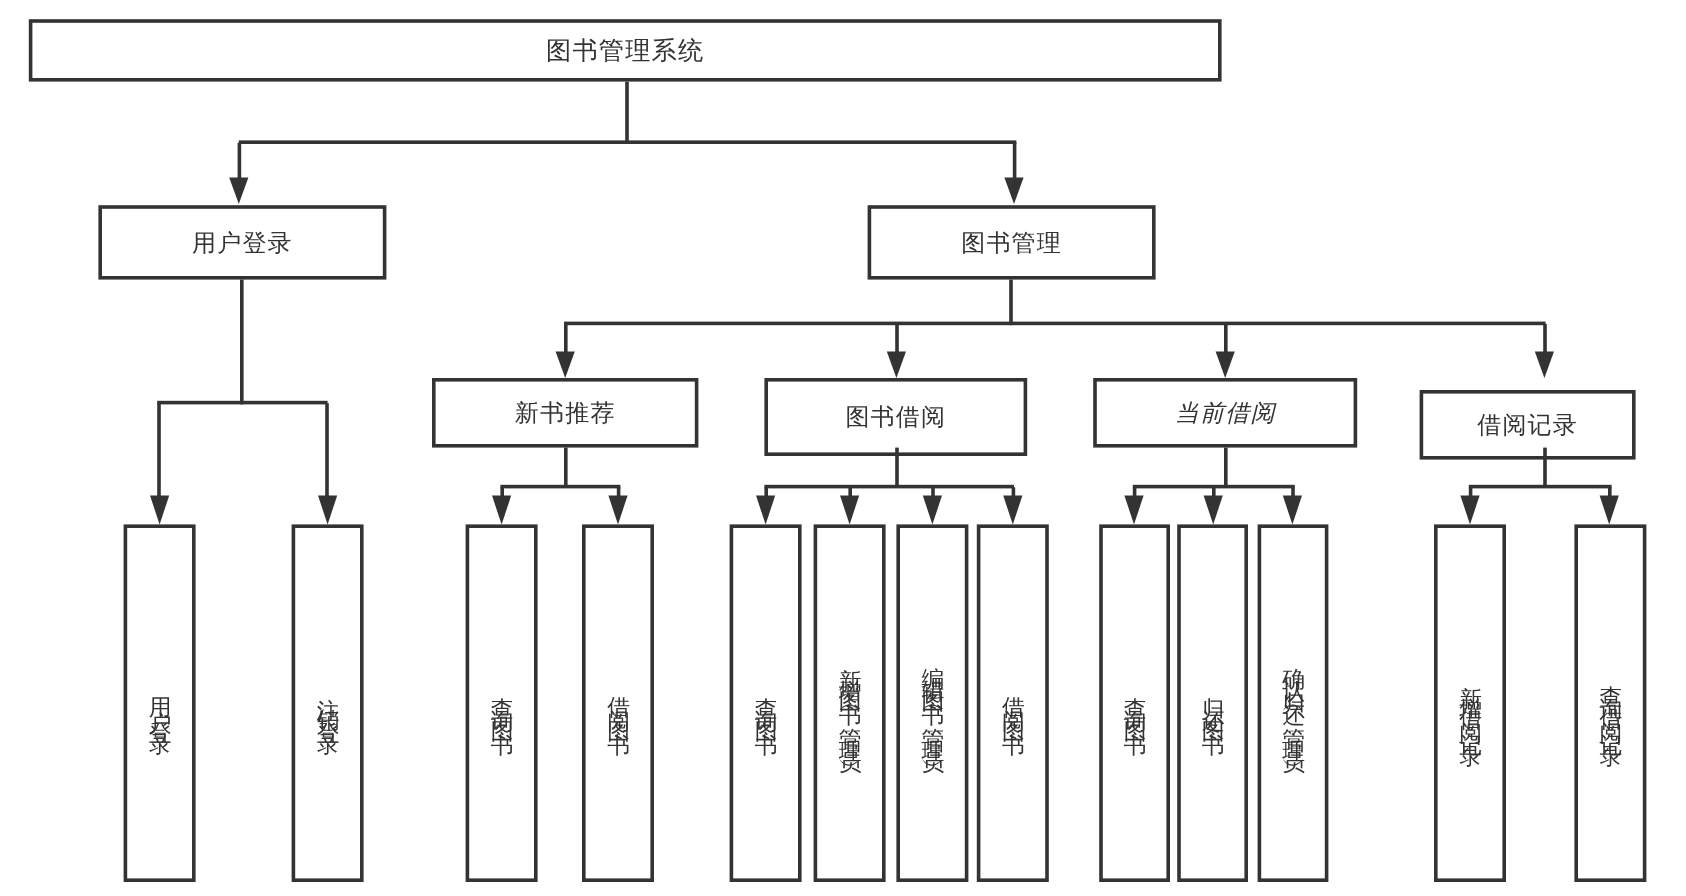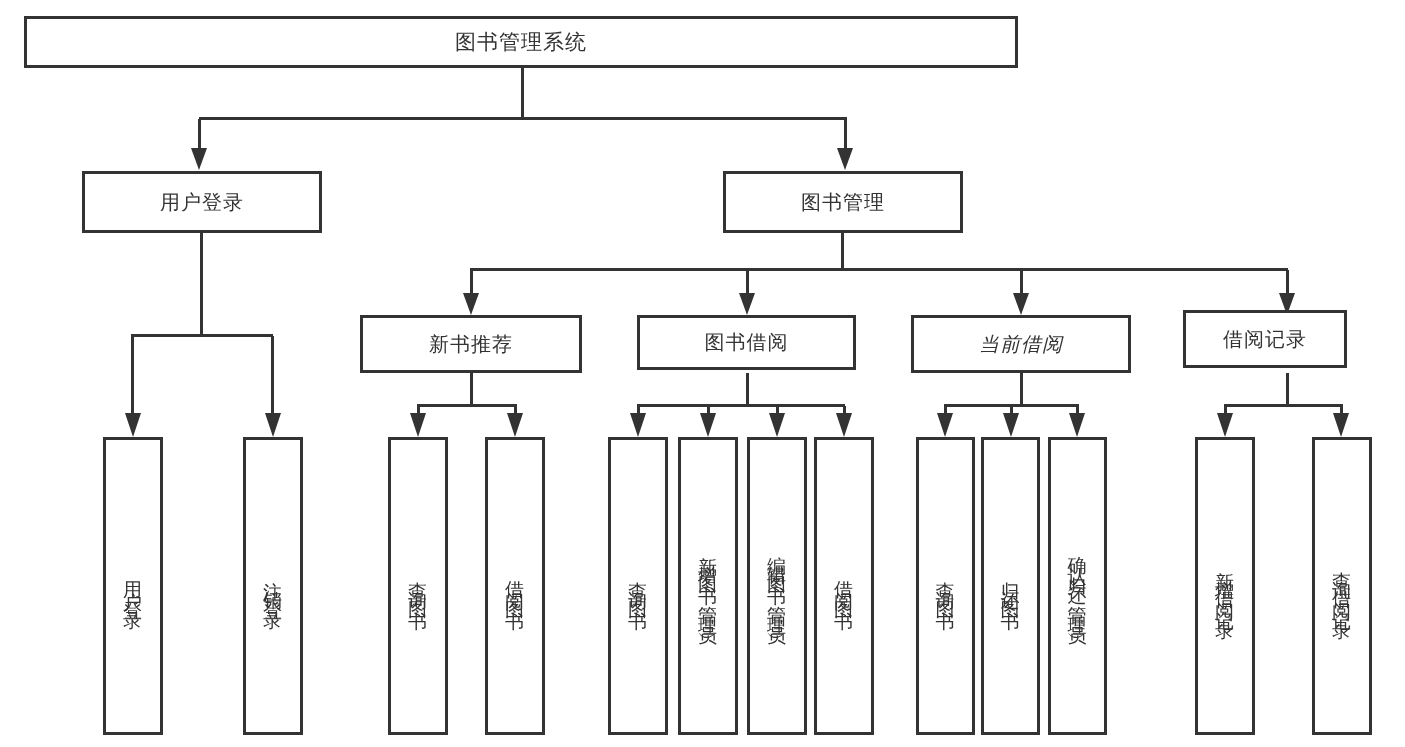--- a/index.html
+++ b/index.html
@@ -99,27 +99,27 @@
   <div class="vline" style="left:746px;top:270px;height:25px;"></div>
   <div class="arrow" style="left:739px;top:293px;border-top-width:22px;"></div>
   <div class="vline" style="left:1020px;top:270px;height:25px;"></div>
   <div class="arrow" style="left:1013px;top:293px;border-top-width:22px;"></div>
   <div class="vline" style="left:1286px;top:270px;height:25px;"></div>
   <div class="arrow" style="left:1279px;top:293px;border-top-width:22px;"></div>
 
   <div class="box" style="left:360px;top:315px;width:222px;height:58px;">
     <span>新书推荐</span>
   </div>
-  <div class="box" style="left:637px;top:315px;width:219px;height:55px;align-items:center;">
+  <div class="box" style="left:637px;top:315px;width:219px;height:65px;align-items:center;">
     <span>图书借阅</span>
   </div>
   <div class="box" style="left:911px;top:315px;width:220px;height:58px;font-style:italic;">
     <span>当前借阅</span>
   </div>
-  <div class="box" style="left:1183px;top:310px;width:164px;height:58px;">
+  <div class="box" style="left:1183px;top:325px;width:180px;height:58px;">
     <span>借阅记录</span>
   </div>
 
   <div class="vline" style="left:470px;top:373px;height:33px;"></div>
   <div class="hline" style="left:417px;top:404px;width:100px;"></div>
   <div class="vline" style="left:417px;top:406px;height:8px;"></div>
   <div class="arrow" style="left:410px;top:413px;"></div>
   <div class="vline" style="left:514px;top:406px;height:8px;"></div>
   <div class="arrow" style="left:507px;top:413px;"></div>
 

